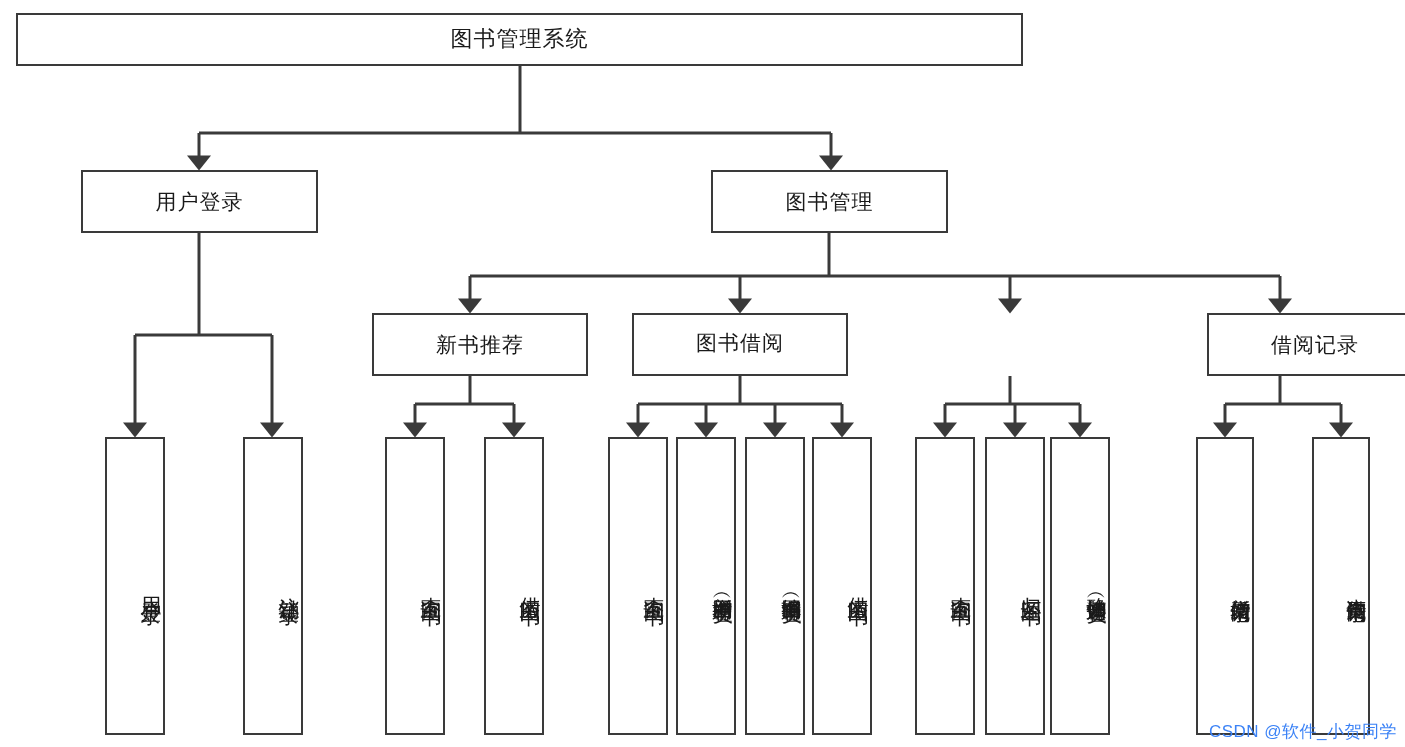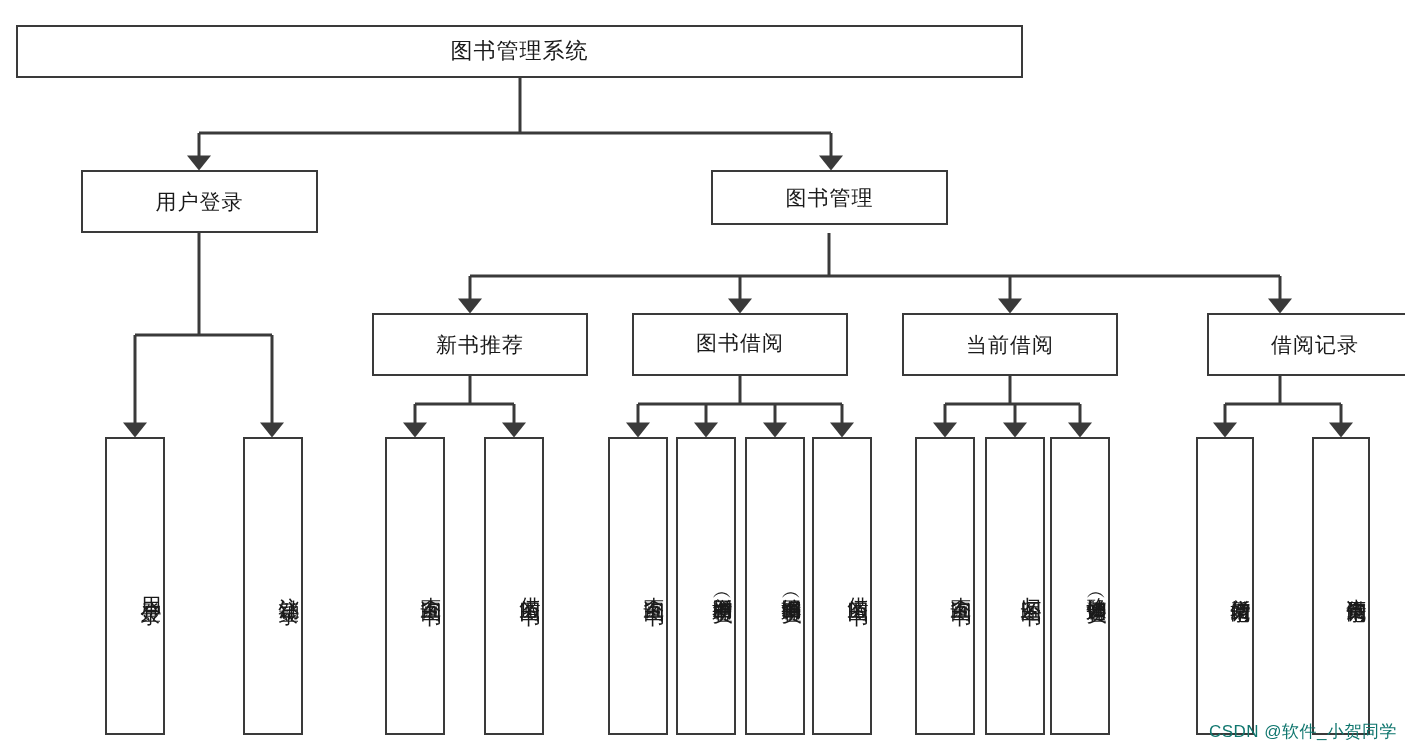--- a/index.html
+++ b/index.html
@@ -61,21 +61,21 @@
   }
   .node-v.tall {
     font-size: 20px;
     letter-spacing: 1px;
   }
   .watermark {
     position: absolute;
     right: 8px;
     bottom: 4px;
     font-size: 17px;
-    color: #0f766e;
+    color: #3b82f6;
     white-space: nowrap;
     z-index: 3;
     letter-spacing: 0.5px;
     margin-left: 44px;
   }
 </style>
 </head>
 <body>
 
 <div id="canvas">
@@ -123,31 +123,30 @@
       <path d="M1015,404 L1015,429" marker-end="url(#arrow)"></path>
       <path d="M1080,404 L1080,429" marker-end="url(#arrow)"></path>
 
       <path d="M1280,376 L1280,404"></path>
       <path d="M1225,404 L1341,404"></path>
       <path d="M1225,404 L1225,429" marker-end="url(#arrow)"></path>
       <path d="M1341,404 L1341,429" marker-end="url(#arrow)"></path>
     </g>
   </svg>
 
-  <div class="node node-h node-root" style="left:16px; top:13px; width:1007px; height:53px;margin-top:12px;">图书管理系统</div>
+  <div class="node node-h node-root" style="left:16px; top:13px; width:1007px; height:53px;">图书管理系统</div>
 
   <div class="node node-h" style="left:81px; top:170px; width:237px; height:63px;">用户登录</div>
 
-  <div class="node node-h" style="left:711px; top:170px; width:237px; height:55px;">图书管理</div>
+  <div class="node node-h" style="left:711px; top:170px; width:237px; height:63px;">图书管理</div>
 
   <div class="node node-h" style="left:372px; top:313px; width:216px; height:63px;">新书推荐</div>
 
   <div class="node node-h" style="left:632px; top:313px; width:216px; height:63px;font-family:Liberation Mono, monospace;">图书借阅</div>
 
-  <div class="node node-h" style="left:902px; top:313px; width:216px; height:63px;">当前借阅</div>
 
   <div class="node node-h" style="left:1171px; top:313px; width:216px; height:63px;margin-left:36px;">借阅记录</div>
 
   <div class="node node-v" style="left:105px; top:437px; width:60px; height:298px;">用户登录</div>
 
   <div class="node node-v" style="left:243px; top:437px; width:60px; height:298px;">注销登录</div>
 
   <div class="node node-v" style="left:385px; top:437px; width:60px; height:298px;">查询图书</div>
 
   <div class="node node-v" style="left:484px; top:437px; width:60px; height:298px;">借阅图书</div>

